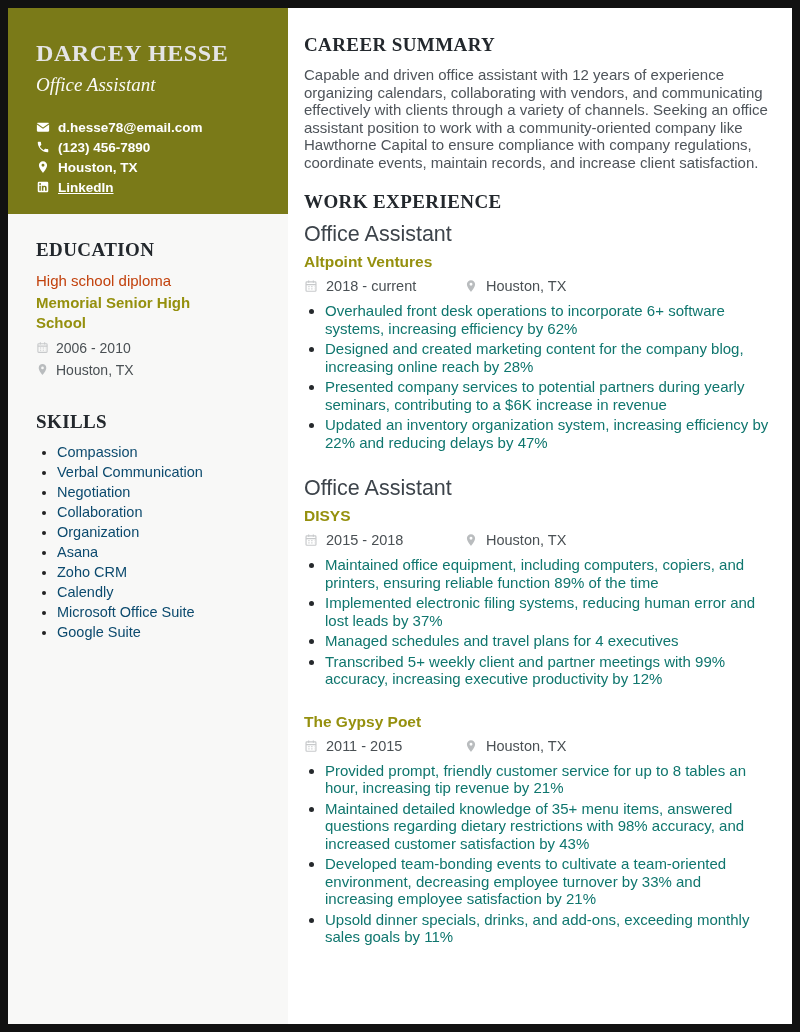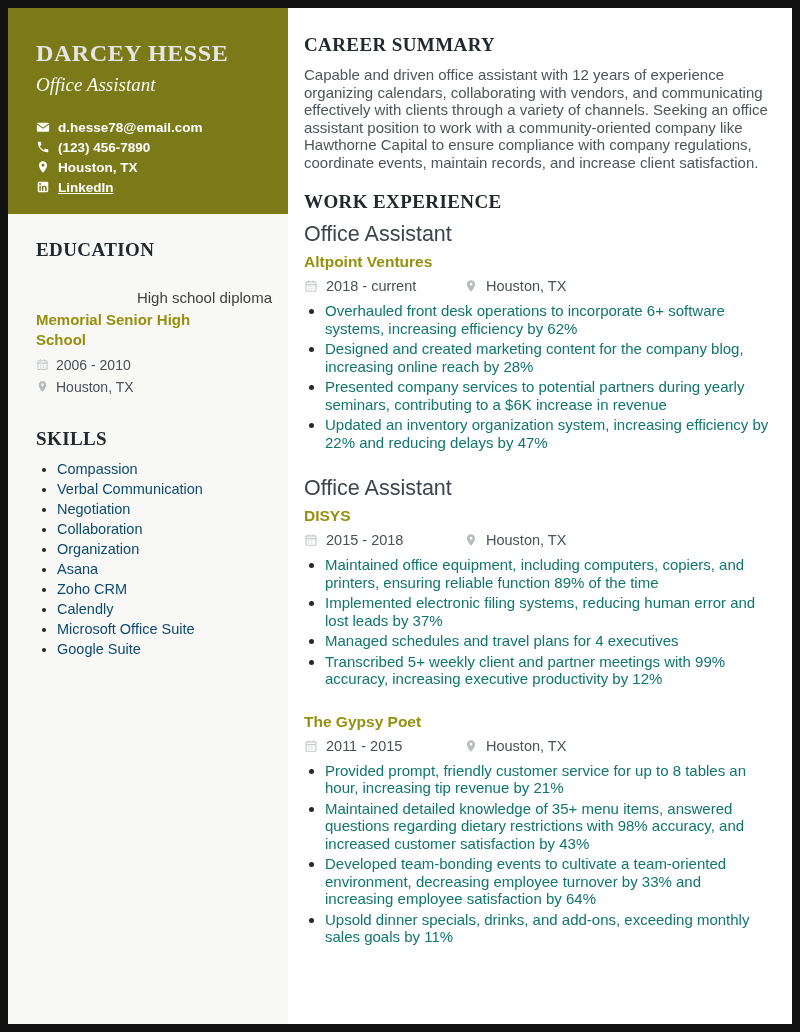--- a/index.html
+++ b/index.html
@@ -20,21 +20,21 @@
   .contact-row { display: flex; align-items: center; gap: 8px; height: 20px; font-size: 13.5px; font-weight: 700; color: #ffffff; }
   .contact-row .ico { width: 14px; height: 14px; flex-shrink: 0; color: #ffffff; }
   .link-label { text-decoration: underline; cursor: pointer; }
 
   .side-section { padding: 0 16px 0 28px; }
   .edu-section { margin-top: 25px; }
   .skills-section { margin-top: 33px; }
 
   .section-heading { font-family: "Liberation Serif", serif; font-size: 19px; font-weight: 700; letter-spacing: 0.4px; color: var(--heading_color, #23282d); }
 
-  .degree { font-size: 15px; line-height: 1.4; color: #404040; margin-top: 26px; text-align: right; }
+  .degree { font-size: 15px; line-height: 1.4; color: #c2410c; margin-top: 9px; }
   .school { font-size: 15px; line-height: 1.35; font-weight: 700; color: var(--accent_text, #95900e); max-width: 205px; margin-top: 2px; }
   .meta-row { display: flex; align-items: center; gap: 7px; font-size: 14px; color: #4a5054; margin-top: 6px; }
   .meta-row .ico { width: 13px; height: 13px; flex-shrink: 0; }
   .ico-cal { color: #c7c9cb; }
   .ico-pin { color: #b9bcbe; }
 
   .skills-list { margin: 9px 0 0 0; padding-left: 21px; }
   .skills-list li { font-size: 14.5px; line-height: 20px; color: #0c4a6e; }
   .skills-list li::marker { color: #222; }
 
@@ -255,21 +255,21 @@
                   </span>
                   <span>Houston, TX</span>
                 </span>
               </div>
               <ul class="bullets">
 
                   <li>Provided prompt, friendly customer service for up to 8 tables an hour, increasing tip revenue by 21%</li>
 
                   <li>Maintained detailed knowledge of 35+ menu items, answered questions regarding dietary restrictions with 98% accuracy, and increased customer satisfaction by 43%</li>
 
-                  <li>Developed team-bonding events to cultivate a team-oriented environment, decreasing employee turnover by 33% and increasing employee satisfaction by 64%</li>
+                  <li>Developed team-bonding events to cultivate a team-oriented environment, decreasing employee turnover by 33% and increasing employee satisfaction by 21%</li>
 
                   <li>Upsold dinner specials, drinks, and add-ons, exceeding monthly sales goals by 11%</li>
                 </ul>
             </article>
           </div>
       </section>
     </main>
   </div>
 </div>
 

